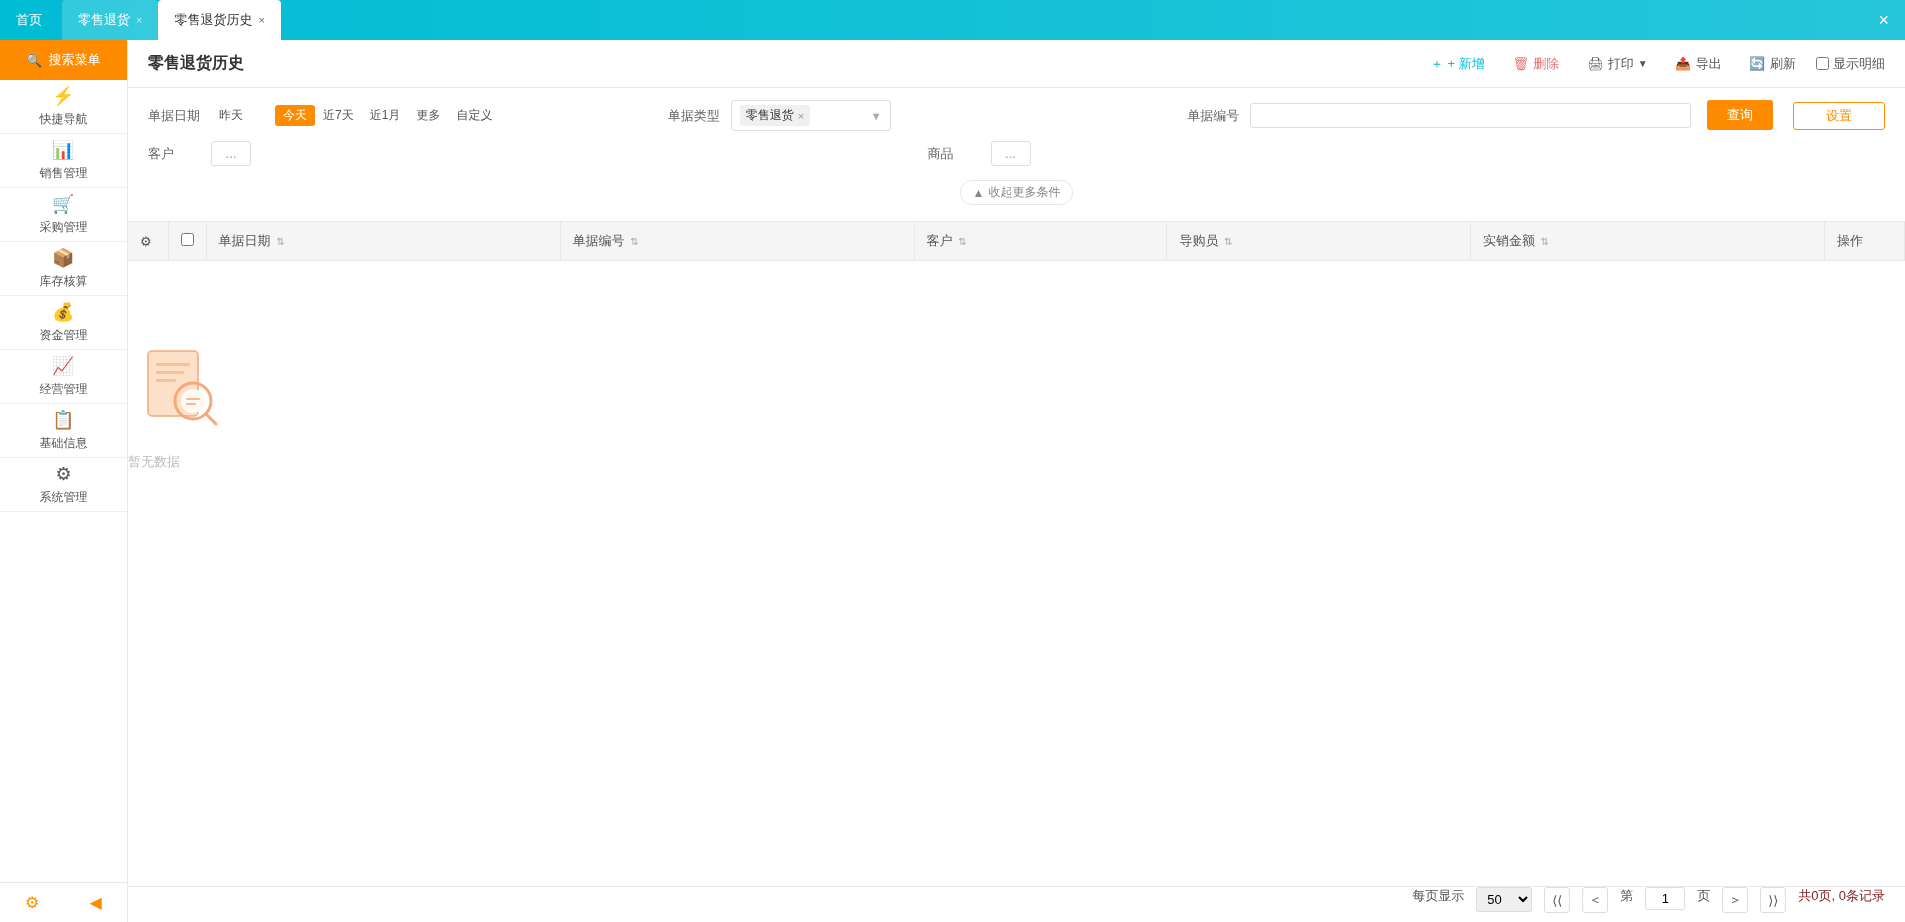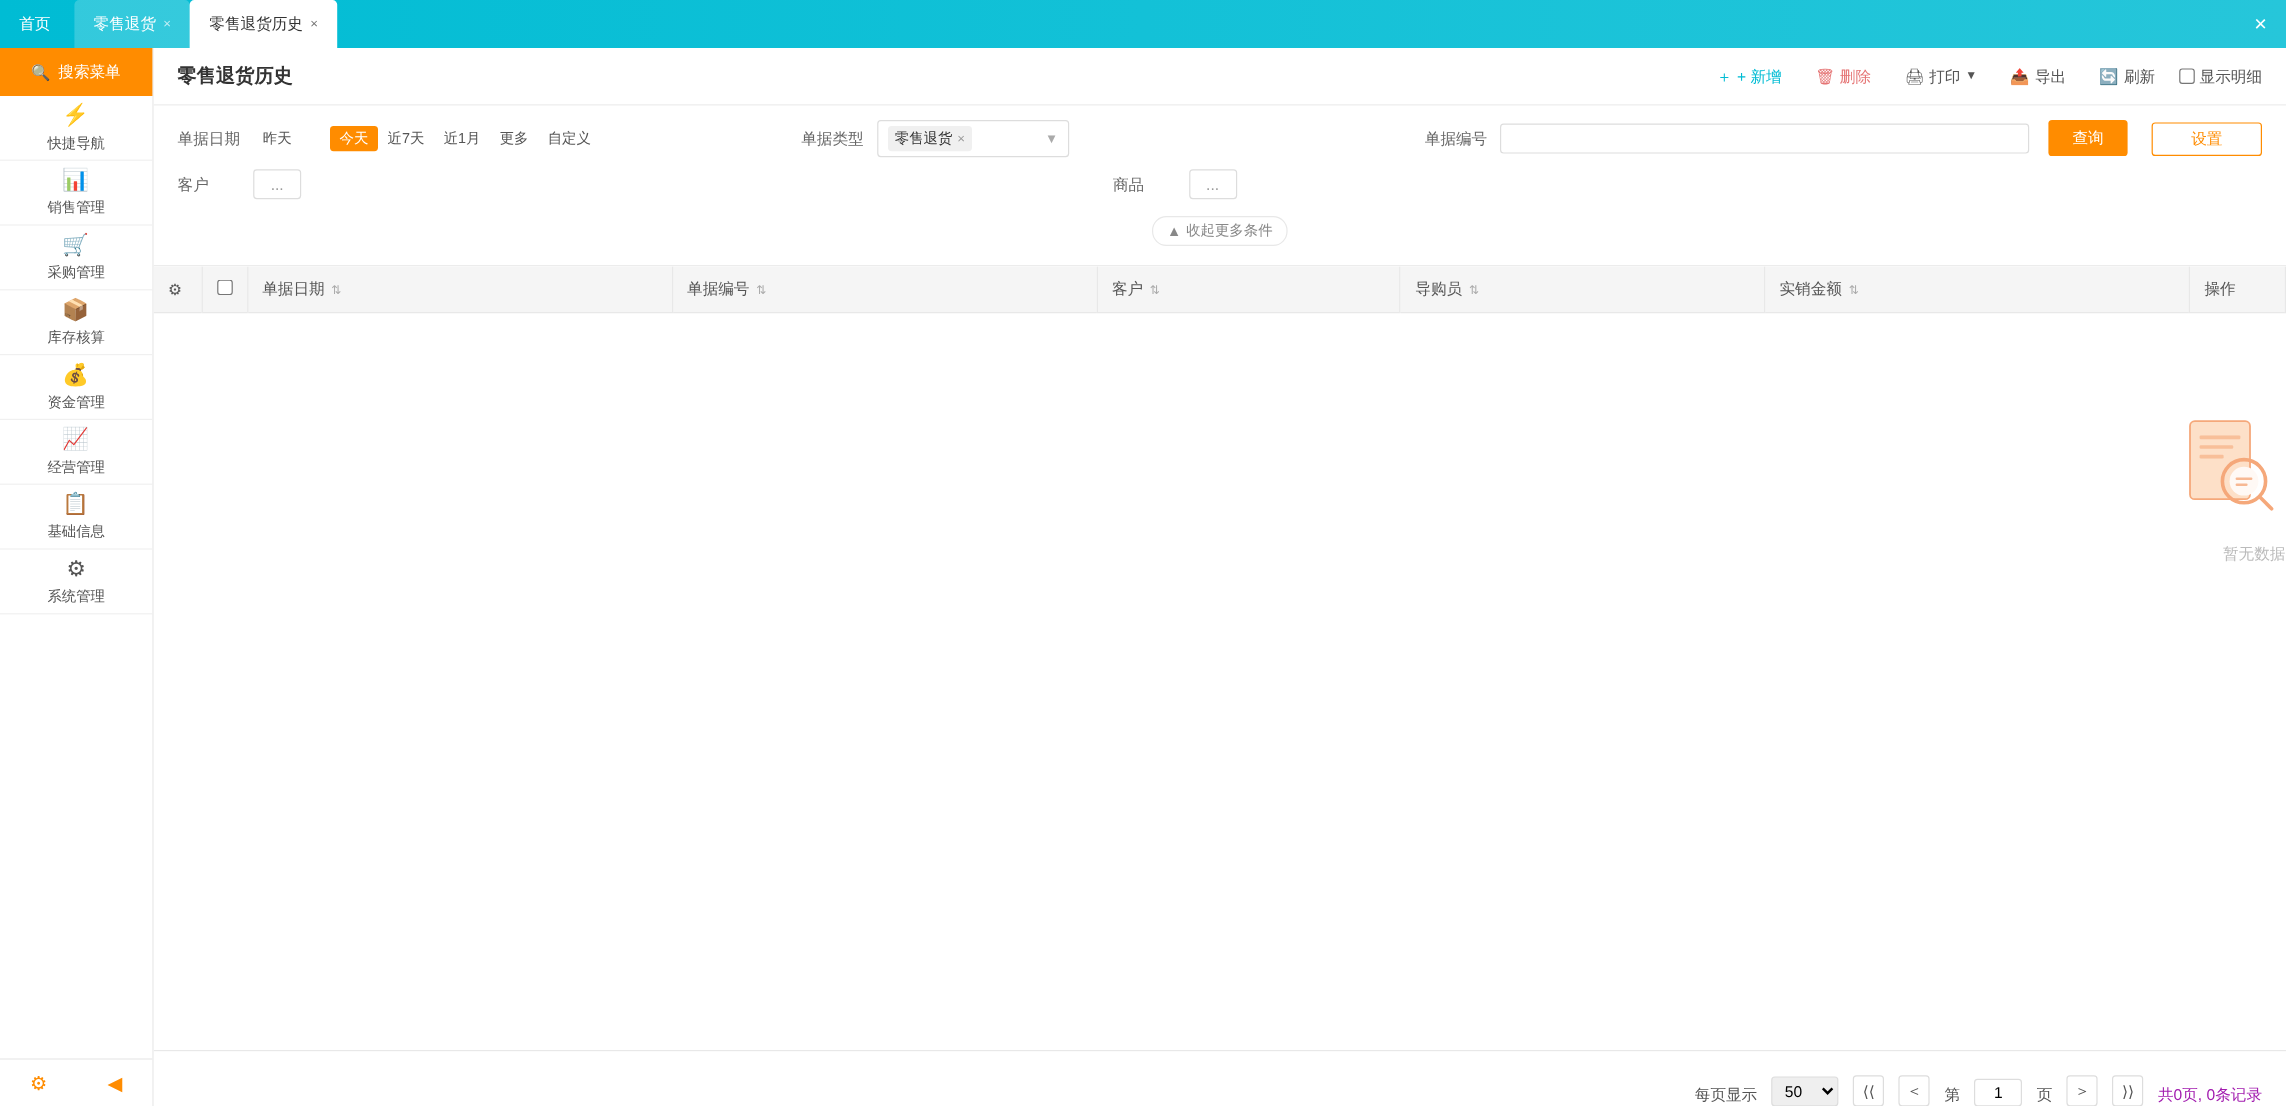--- a/index.html
+++ b/index.html
@@ -351,39 +351,39 @@
     }
     .th-ops {
       width: 80px;
       text-align: center;
     }
 
     
     .empty-state {
       display: flex;
       flex-direction: column;
-      align-items: flex-end;
+      align-items: flex-start;
       justify-content: center;
       padding: 80px 0;
       color: #bbb;
       font-size: 13px;
     }
     .empty-icon {
       width: 100px;
       height: 100px;
       margin-bottom: 12px;
     }
 
     
     .pagination-bar {
-      height: 47px;
+      height: 36px;
       background: #fff;
       border-top: 1px solid #e8e8e8;
       display: flex;
-      align-items: flex-end;
+      align-items: flex-start;
       justify-content: flex-end;
       padding: 0 20px;
       gap: 12px;
       font-size: 13px;
       color: #555;
     }
     .pagination-select {
       border: 1px solid #ddd;
       border-radius: 3px;
       padding: 3px 6px;
@@ -402,21 +402,21 @@
       font-size: 13px;
     }
     .page-input {
       width: 40px;
       border: 1px solid #ddd;
       border-radius: 3px;
       padding: 3px 6px;
       text-align: center;
       font-size: 13px;
     }
-    .pagination-info { color: #a21caf; font-size: 13px; }
+    .pagination-info { color: #7f1d1d; font-size: 13px; }
   </style>
 </head>
 <body>
 
 <div class="top-bar">
   <div class="top-bar-tabs">
     <div class="tab-item home">
       <span>首页</span>
     </div>
     <div class="tab-item inactive">

